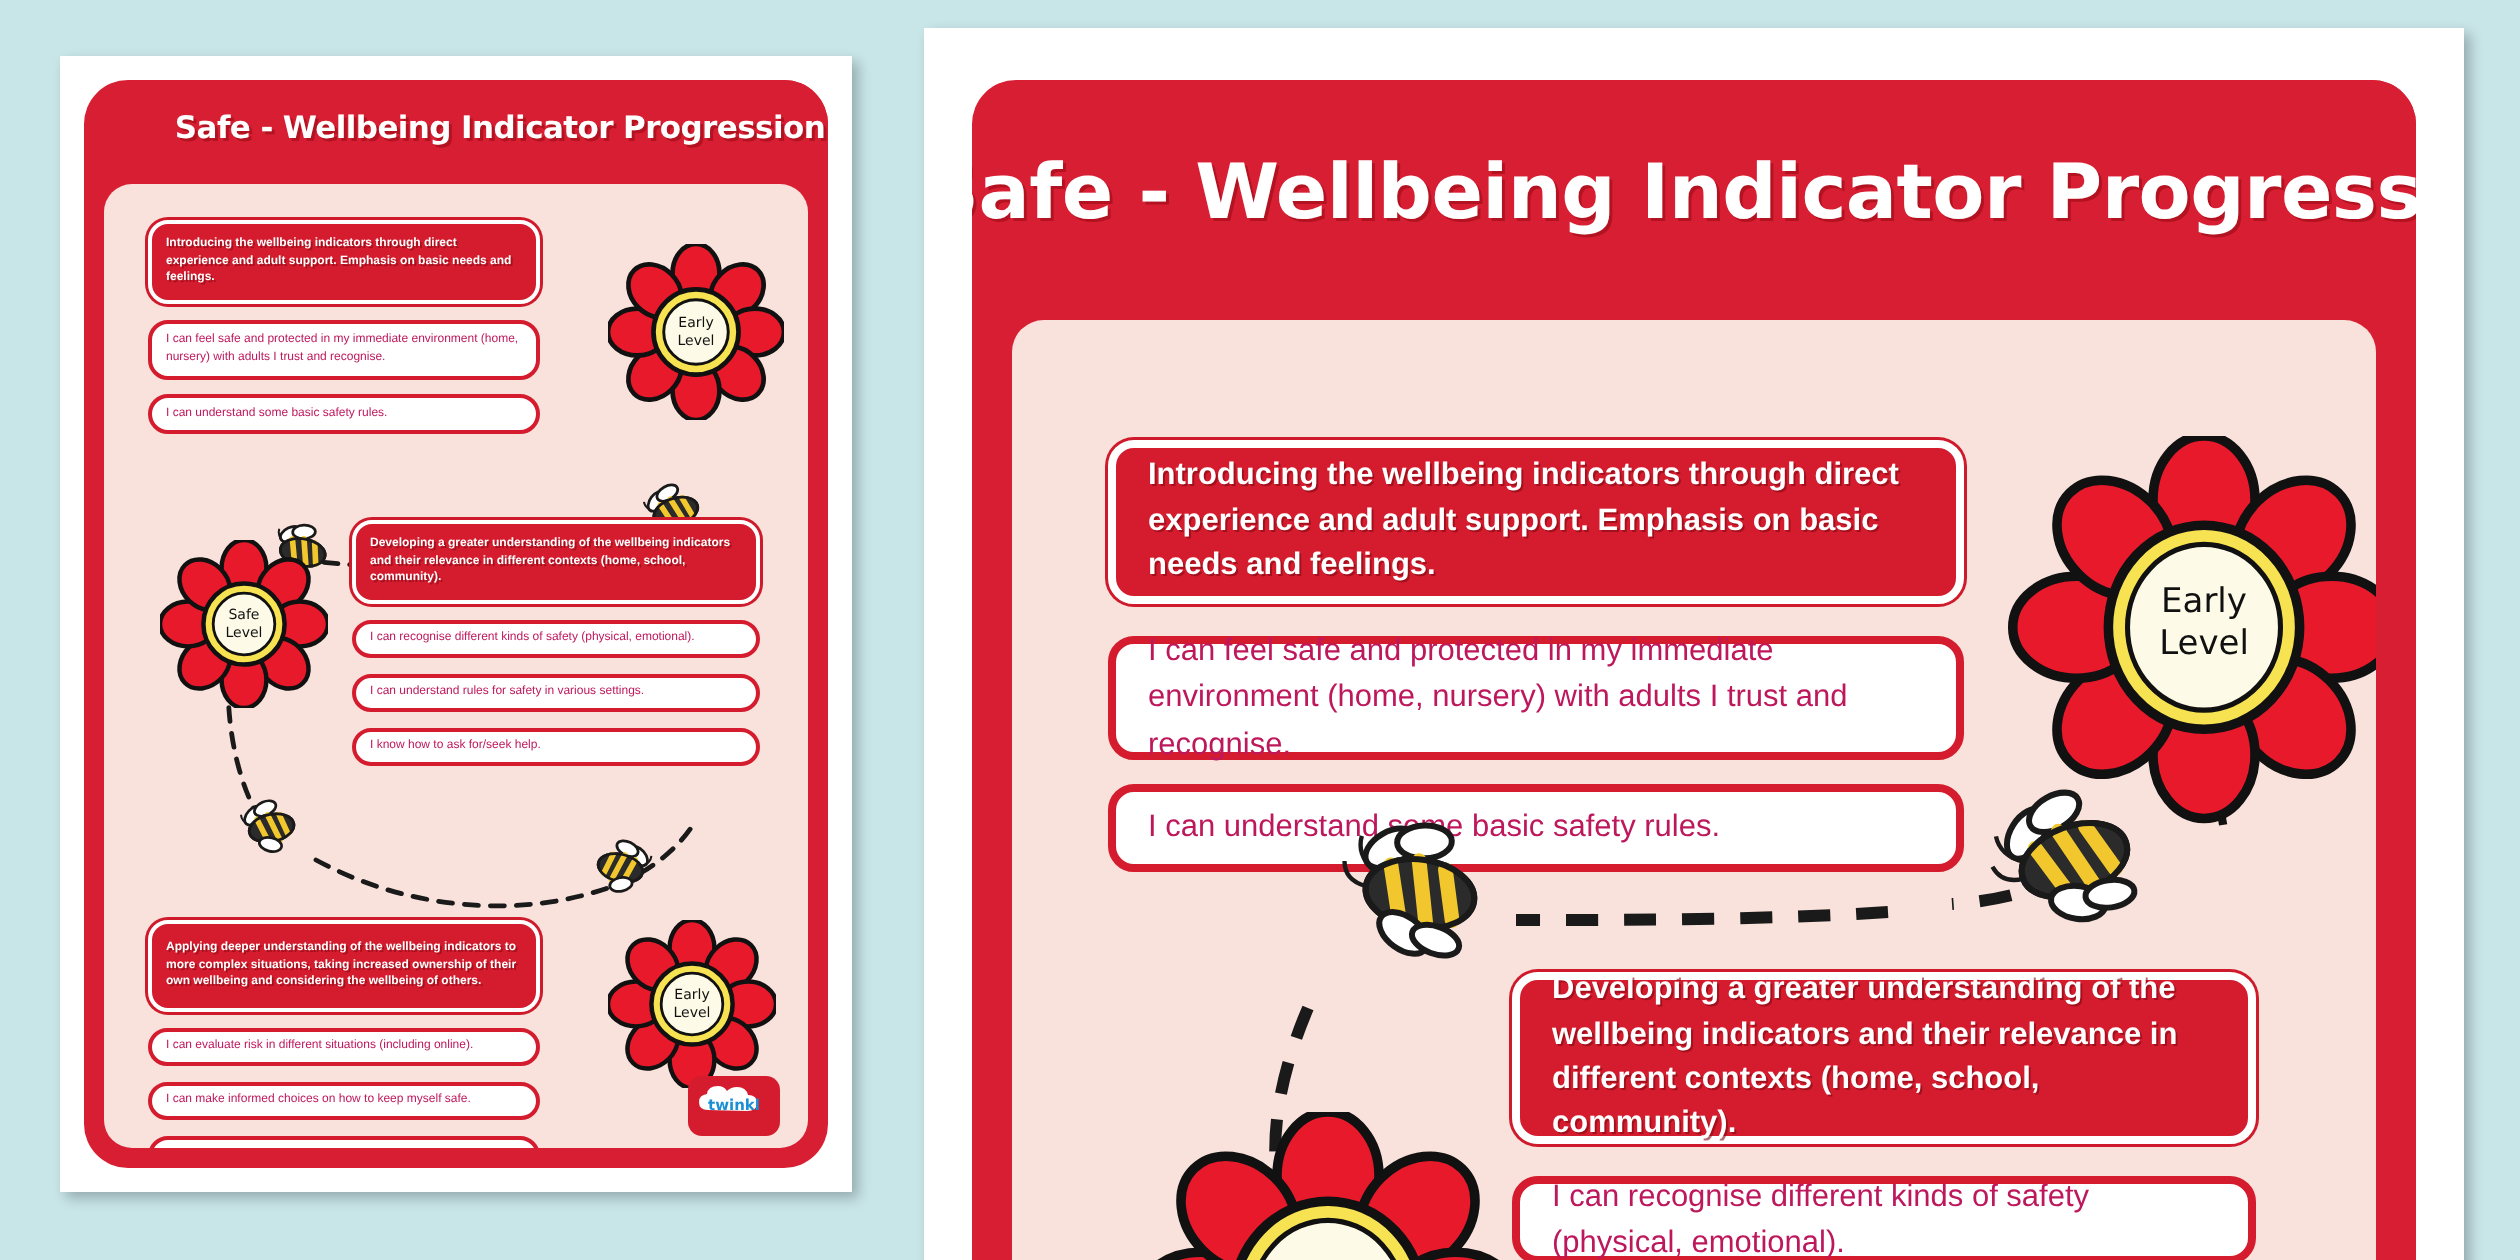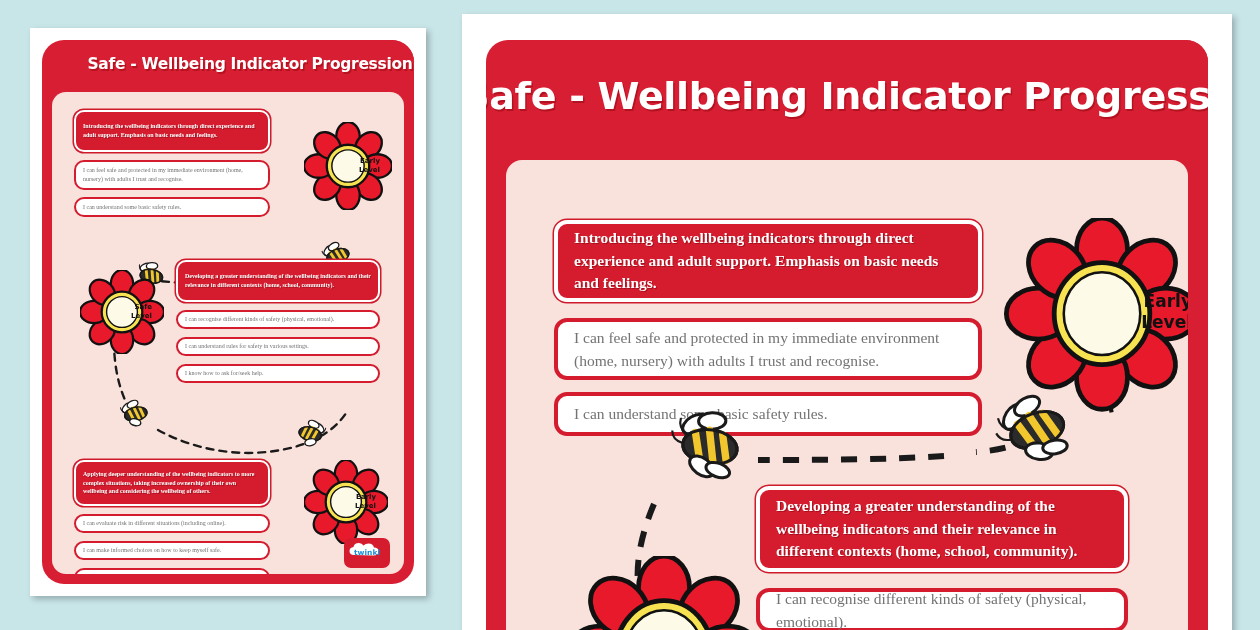--- a/index.html
+++ b/index.html
@@ -61,47 +61,47 @@
     align-items: center;
   }
 
   .box-red {
     background: #d41c2e;
     border: 2.5px solid #ffffff;
     box-shadow: 0 0 0 1.5px #cf1a2b;
   }
   .box-red .box-text {
     color: #ffffff;
-    font-family: Liberation Serif, serif;
+    font-family: Liberation Sans, sans-serif;
     font-weight: bold;
     text-shadow: 1px 1px 0 rgba(130,8,18,0.6);
   }
 
   .box-white {
     background: #ffffff;
     border: 2.5px solid #d41c2e;
   }
   .box-white .box-text {
-    color: #737373;
-    font-family: Liberation Serif, serif;
+    color: #be185d;
+    font-family: Liberation Sans, sans-serif;
   }
 
   .box-text { display: block; width: 100%; }
 
   
   .flower { position: absolute; }
   .flower svg { display: block; width: 100%; height: 100%; }
   .flower-label {
     position: absolute;
-    left: 0; right: 12px; top: 50%;
+    left: 0; right: 0; top: 50%;
     transform: translateY(-50%);
-    text-align: right;
+    text-align: center;
     color: #111111;
     font-family: "DejaVu Sans", sans-serif;
-    font-weight: bold;
+    font-weight: normal;
     line-height: 1.25;
     pointer-events: none;
   }
 
   
   .bee { position: absolute; }
   .bee svg { display: block; width: 100%; height: 100%; }
 
   
   .trail { position: absolute; pointer-events: none; }

